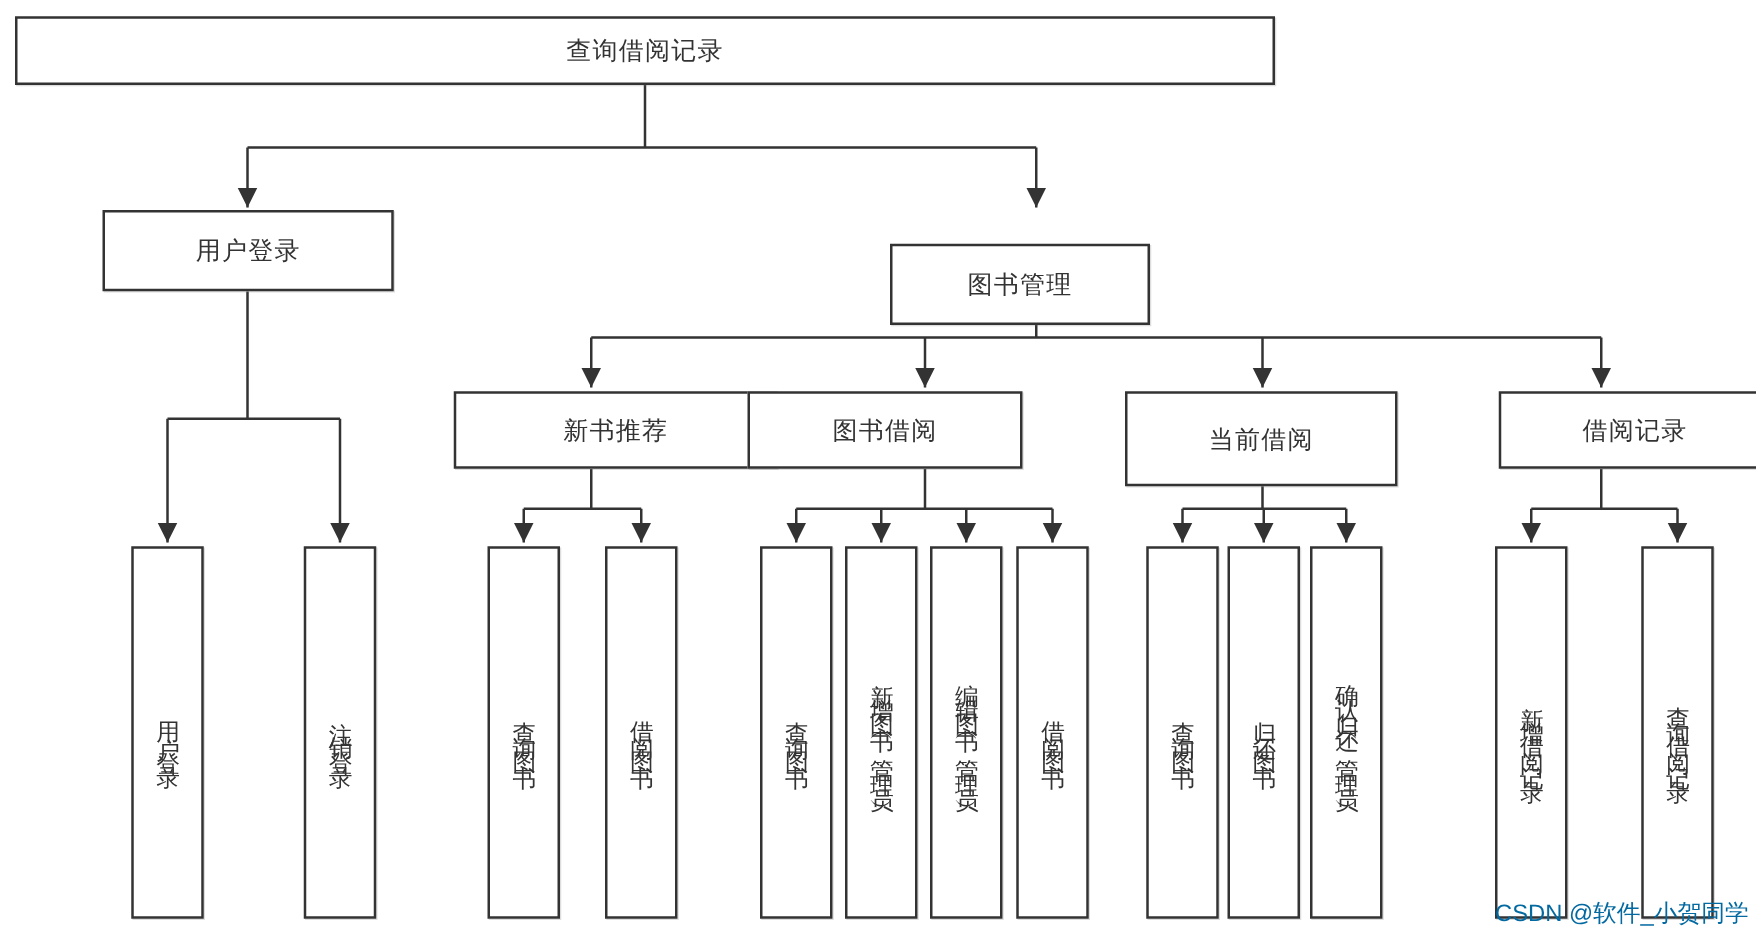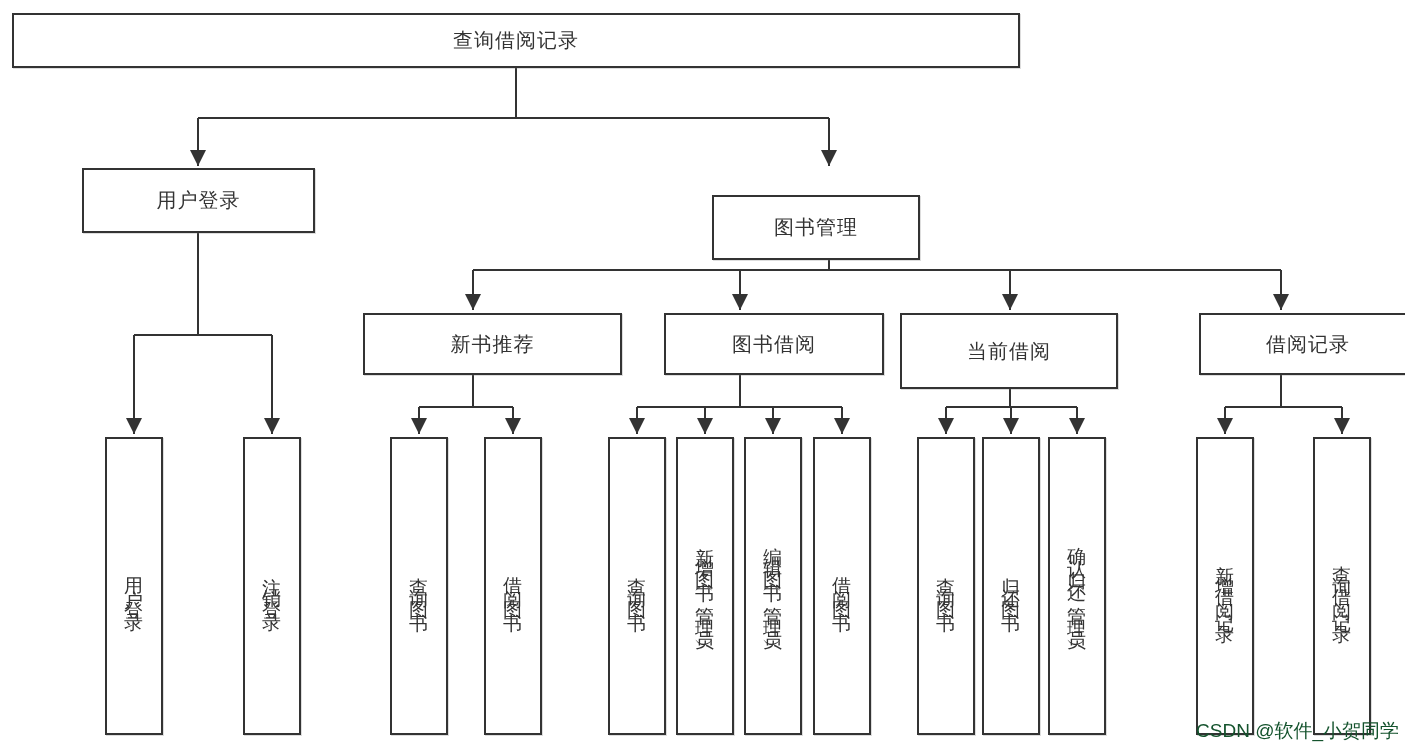--- a/index.html
+++ b/index.html
@@ -46,21 +46,21 @@
     font-size: 19px;
     line-height: 1;
     letter-spacing: 12px;
     white-space: nowrap;
   }
   .watermark {
     position: absolute;
     right: 6px;
     bottom: 3px;
     font-size: 19px;
-    color: #14532d;
+    color: #0369a1;
     z-index: 5;
     white-space: nowrap;
   }
 </style>
 </head>
 <body>
 
 <div class="canvas">
 
   <svg class="connectors" viewBox="0 0 1405 747" xmlns="http://www.w3.org/2000/svg">
@@ -113,21 +113,21 @@
   <div class="box" style="left:82px; top:168px; width:233px; height:65px;">
     <span class="h-label">用户登录</span>
   </div>
   <div class="box" style="left:712px; top:168px; width:208px; height:65px;margin-top:27px;">
     <span class="h-label">图书管理</span>
   </div>
 
   <div class="box" style="left:363px; top:313px; width:259px; height:62px;">
     <span class="h-label">新书推荐</span>
   </div>
-  <div class="box" style="left:664px; top:313px; width:220px; height:62px;text-align:center;">
+  <div class="box" style="left:598px; top:313px; width:220px; height:62px;text-align:center;">
     <span class="h-label">图书借阅</span>
   </div>
   <div class="box" style="left:900px; top:313px; width:218px; height:76px;">
     <span class="h-label">当前借阅</span>
   </div>
   <div class="box" style="left:1171px; top:313px; width:218px; height:62px;margin-left:28px;">
     <span class="h-label">借阅记录</span>
   </div>
 
   <div class="box leaf" style="left:105px; top:437px; width:58px; height:298px;">

